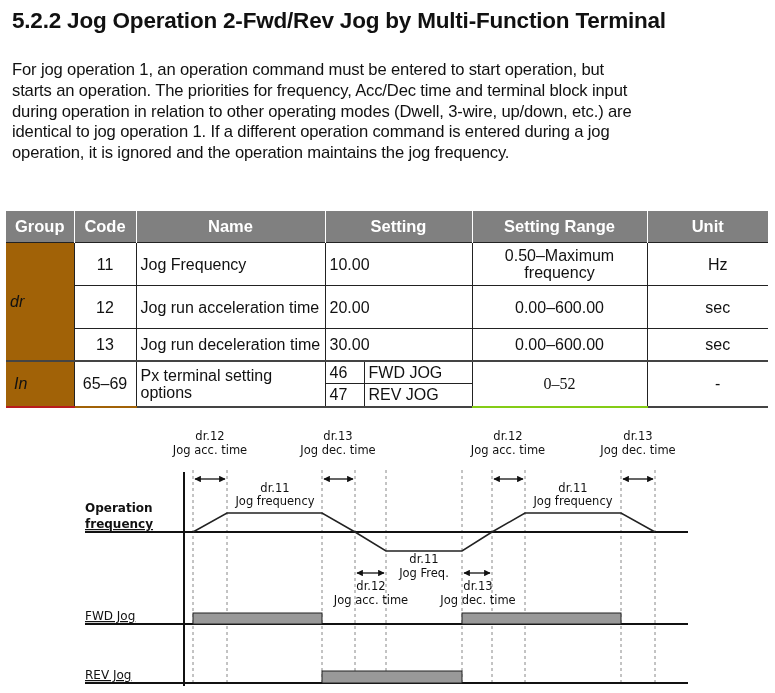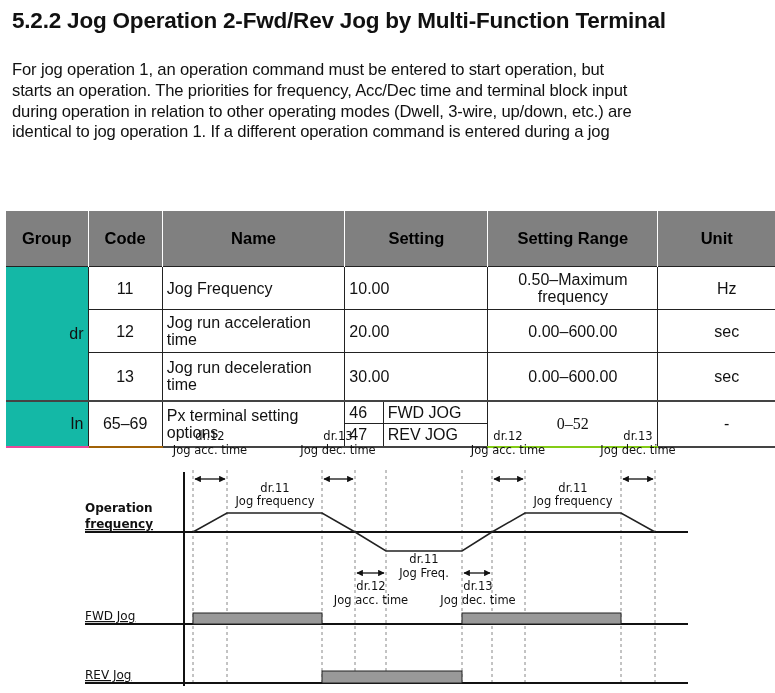--- a/index.html
+++ b/index.html
@@ -1,40 +1,41 @@
 <!DOCTYPE html>
 <html><head>
 <meta charset="utf-8">
 <style>
   html, body { margin:0; padding:0; background:#ffffff; }
   body { width:775px; height:693px; position:relative; overflow:hidden; color:#111; }
   .title { position:absolute; left:12px; top:8px; font-family:Liberation Sans, sans-serif; font-weight:bold; font-size:22.5px; letter-spacing:-0.2px; color:#111; white-space:nowrap; }
   .para { position:absolute; left:12px; top:60px; width:760px; font-family:"Liberation Sans", sans-serif; font-size:16.6px; line-height:20.8px; color:#111; letter-spacing:-0.15px; }
   .para p { margin:0; white-space:nowrap; }
   table.params { position:absolute; left:6px; top:211px; border-collapse:collapse; font-family:"Liberation Sans", sans-serif; font-size:16px; color:#111; }
-  table.params th { background:#808080; color:#000000; font-weight:bold; height:23px; padding:16px; border-left:1px solid #fff; font-size:16.5px; }
+  table.params th { background:#808080; color:#ffffff; font-weight:bold; height:23px; padding:4px; border-left:1px solid #fff; font-size:16.5px; }
   table.params th:first-child { border-left:none; }
   table.params td { border:1px solid #222; padding:0 4px; line-height:17px; }
-  table.params td.grp { background:#14b8a6; text-align:right; border-left:none; }
+  table.params td.grp { background:#a16207; text-align:left; border-left:none;font-style:italic; }
   table.params td.c { text-align:center; }
   table.params td.last { border-right:none;padding-left:24px; }
   table.params tr.sep td { border-top:2px solid #444; }
   .diagram { position:absolute; left:0; top:420px; }
   .diagram text { font-family:"DejaVu Sans", sans-serif; fill:#111; }
 </style>
 </head>
 <body>
 
 <div class="title">5.2.2 Jog Operation 2-Fwd/Rev Jog by Multi-Function Terminal</div>
 
 <div class="para">
   <p>For jog operation 1, an operation command must be entered to start operation, but</p>
   <p>starts an operation. The priorities for frequency, Acc/Dec time and terminal block input</p>
   <p>during operation in relation to other operating modes (Dwell, 3-wire, up/down, etc.) are</p>
   <p>identical to jog operation 1. If a different operation command is entered during a jog</p>
+  <p>operation, it is ignored and the operation maintains the jog frequency.</p>
 </div>
 
 <table class="params">
   <colgroup>
     <col style="width:68px">
       <col style="width:62px">
       <col style="width:189px">
       <col style="width:39px">
       <col style="width:108px">
       <col style="width:175px">
@@ -59,29 +60,29 @@
       <td class="c" style="padding:0 16px;">0.50–Maximum frequency</td>
       <td class="c last">Hz</td>
     </tr>
     <tr style="height:43px">
       <td class="c">12</td>
       <td>Jog run acceleration time</td>
       <td colspan="2">20.00</td>
       <td class="c">0.00–600.00</td>
       <td class="c last">sec</td>
     </tr>
-    <tr style="height:48px">
+    <tr style="height:32px">
       <td class="c">13</td>
       <td>Jog run deceleration time</td>
       <td colspan="2">30.00</td>
       <td class="c">0.00–600.00</td>
       <td class="c last">sec</td>
     </tr>
     <tr class="sep" style="height:23px">
-      <td rowspan="2" class="grp" style="border-bottom:2px solid #ec4899;padding-left:8px;">In</td>
+      <td rowspan="2" class="grp" style="border-bottom:2px solid #b91c1c;padding-left:8px;">In</td>
       <td rowspan="2" class="c" style="border-bottom:2px solid #a16207; width:40px;">65–69</td>
       <td rowspan="2" style="border-bottom:2px solid #444;">Px terminal setting options</td>
       <td>46</td>
       <td>FWD JOG</td>
       <td rowspan="2" class="c" style="border-bottom:2px solid #84cc16;font-family:Liberation Serif, serif;">0–52</td>
       <td rowspan="2" class="c last" style="border-bottom:2px solid #444;">-</td>
     </tr>
     <tr style="height:23px">
       <td style="border-bottom:2px solid #444;">47</td>
       <td style="border-bottom:2px solid #444;">REV JOG</td>

